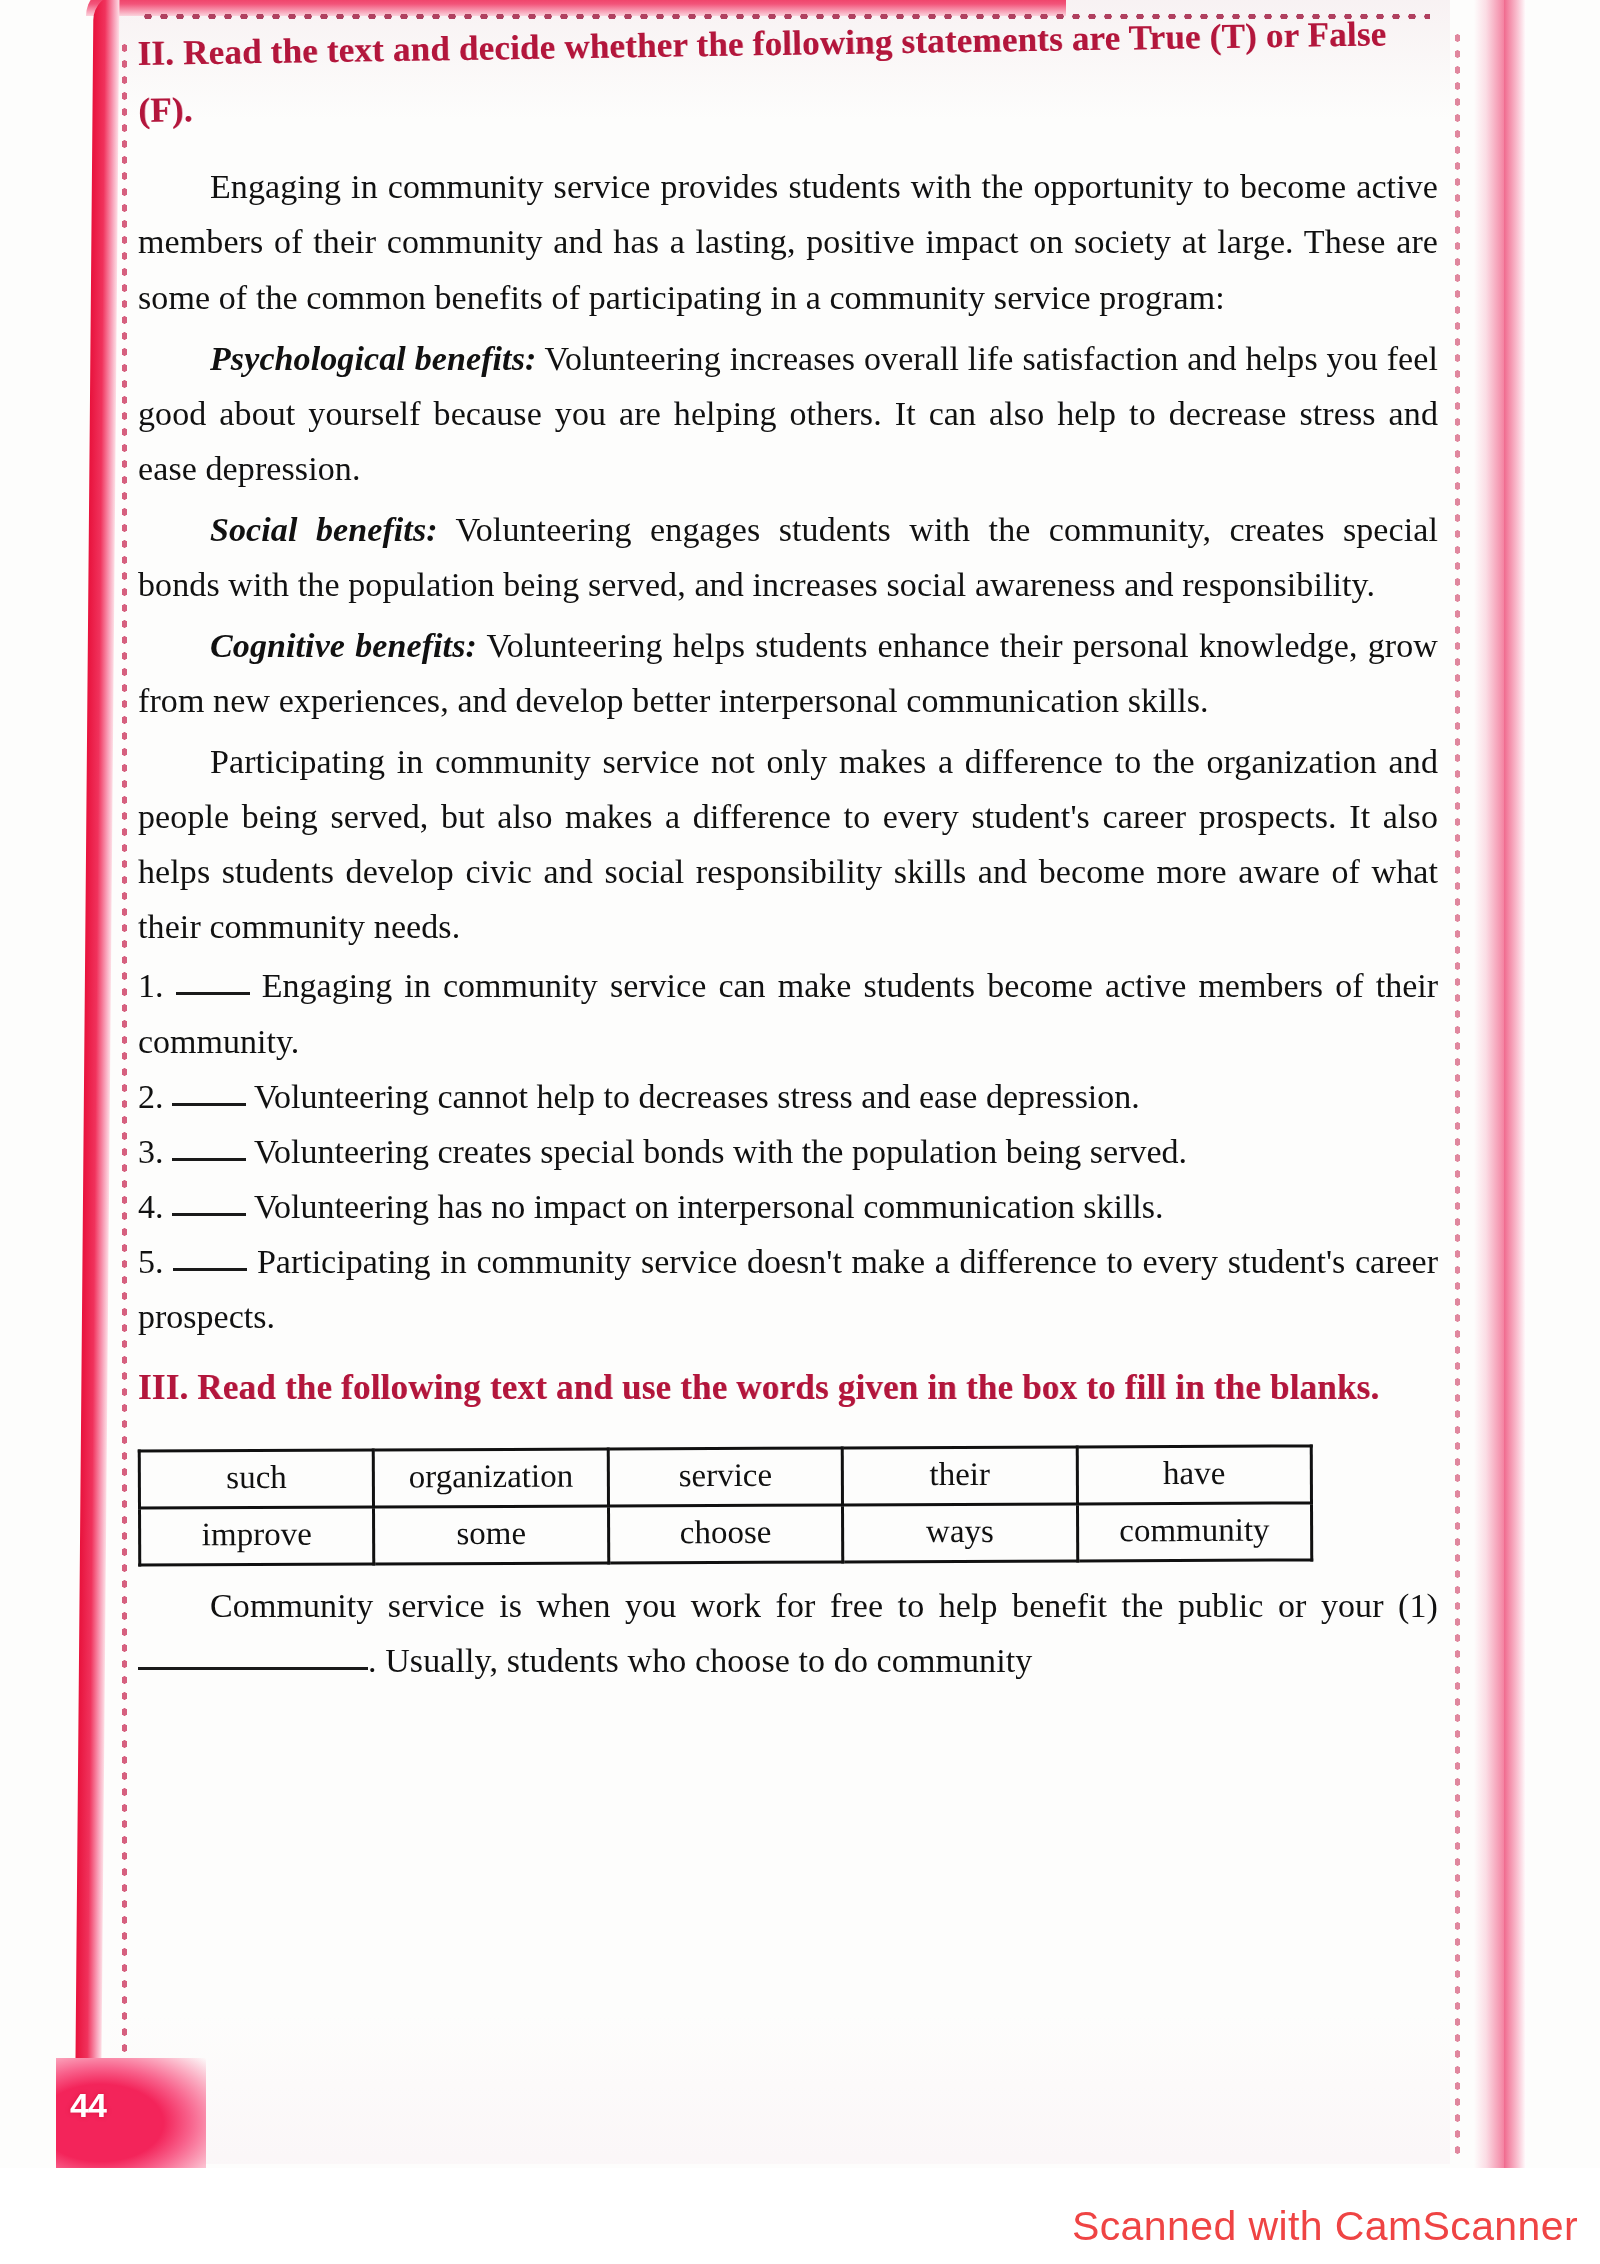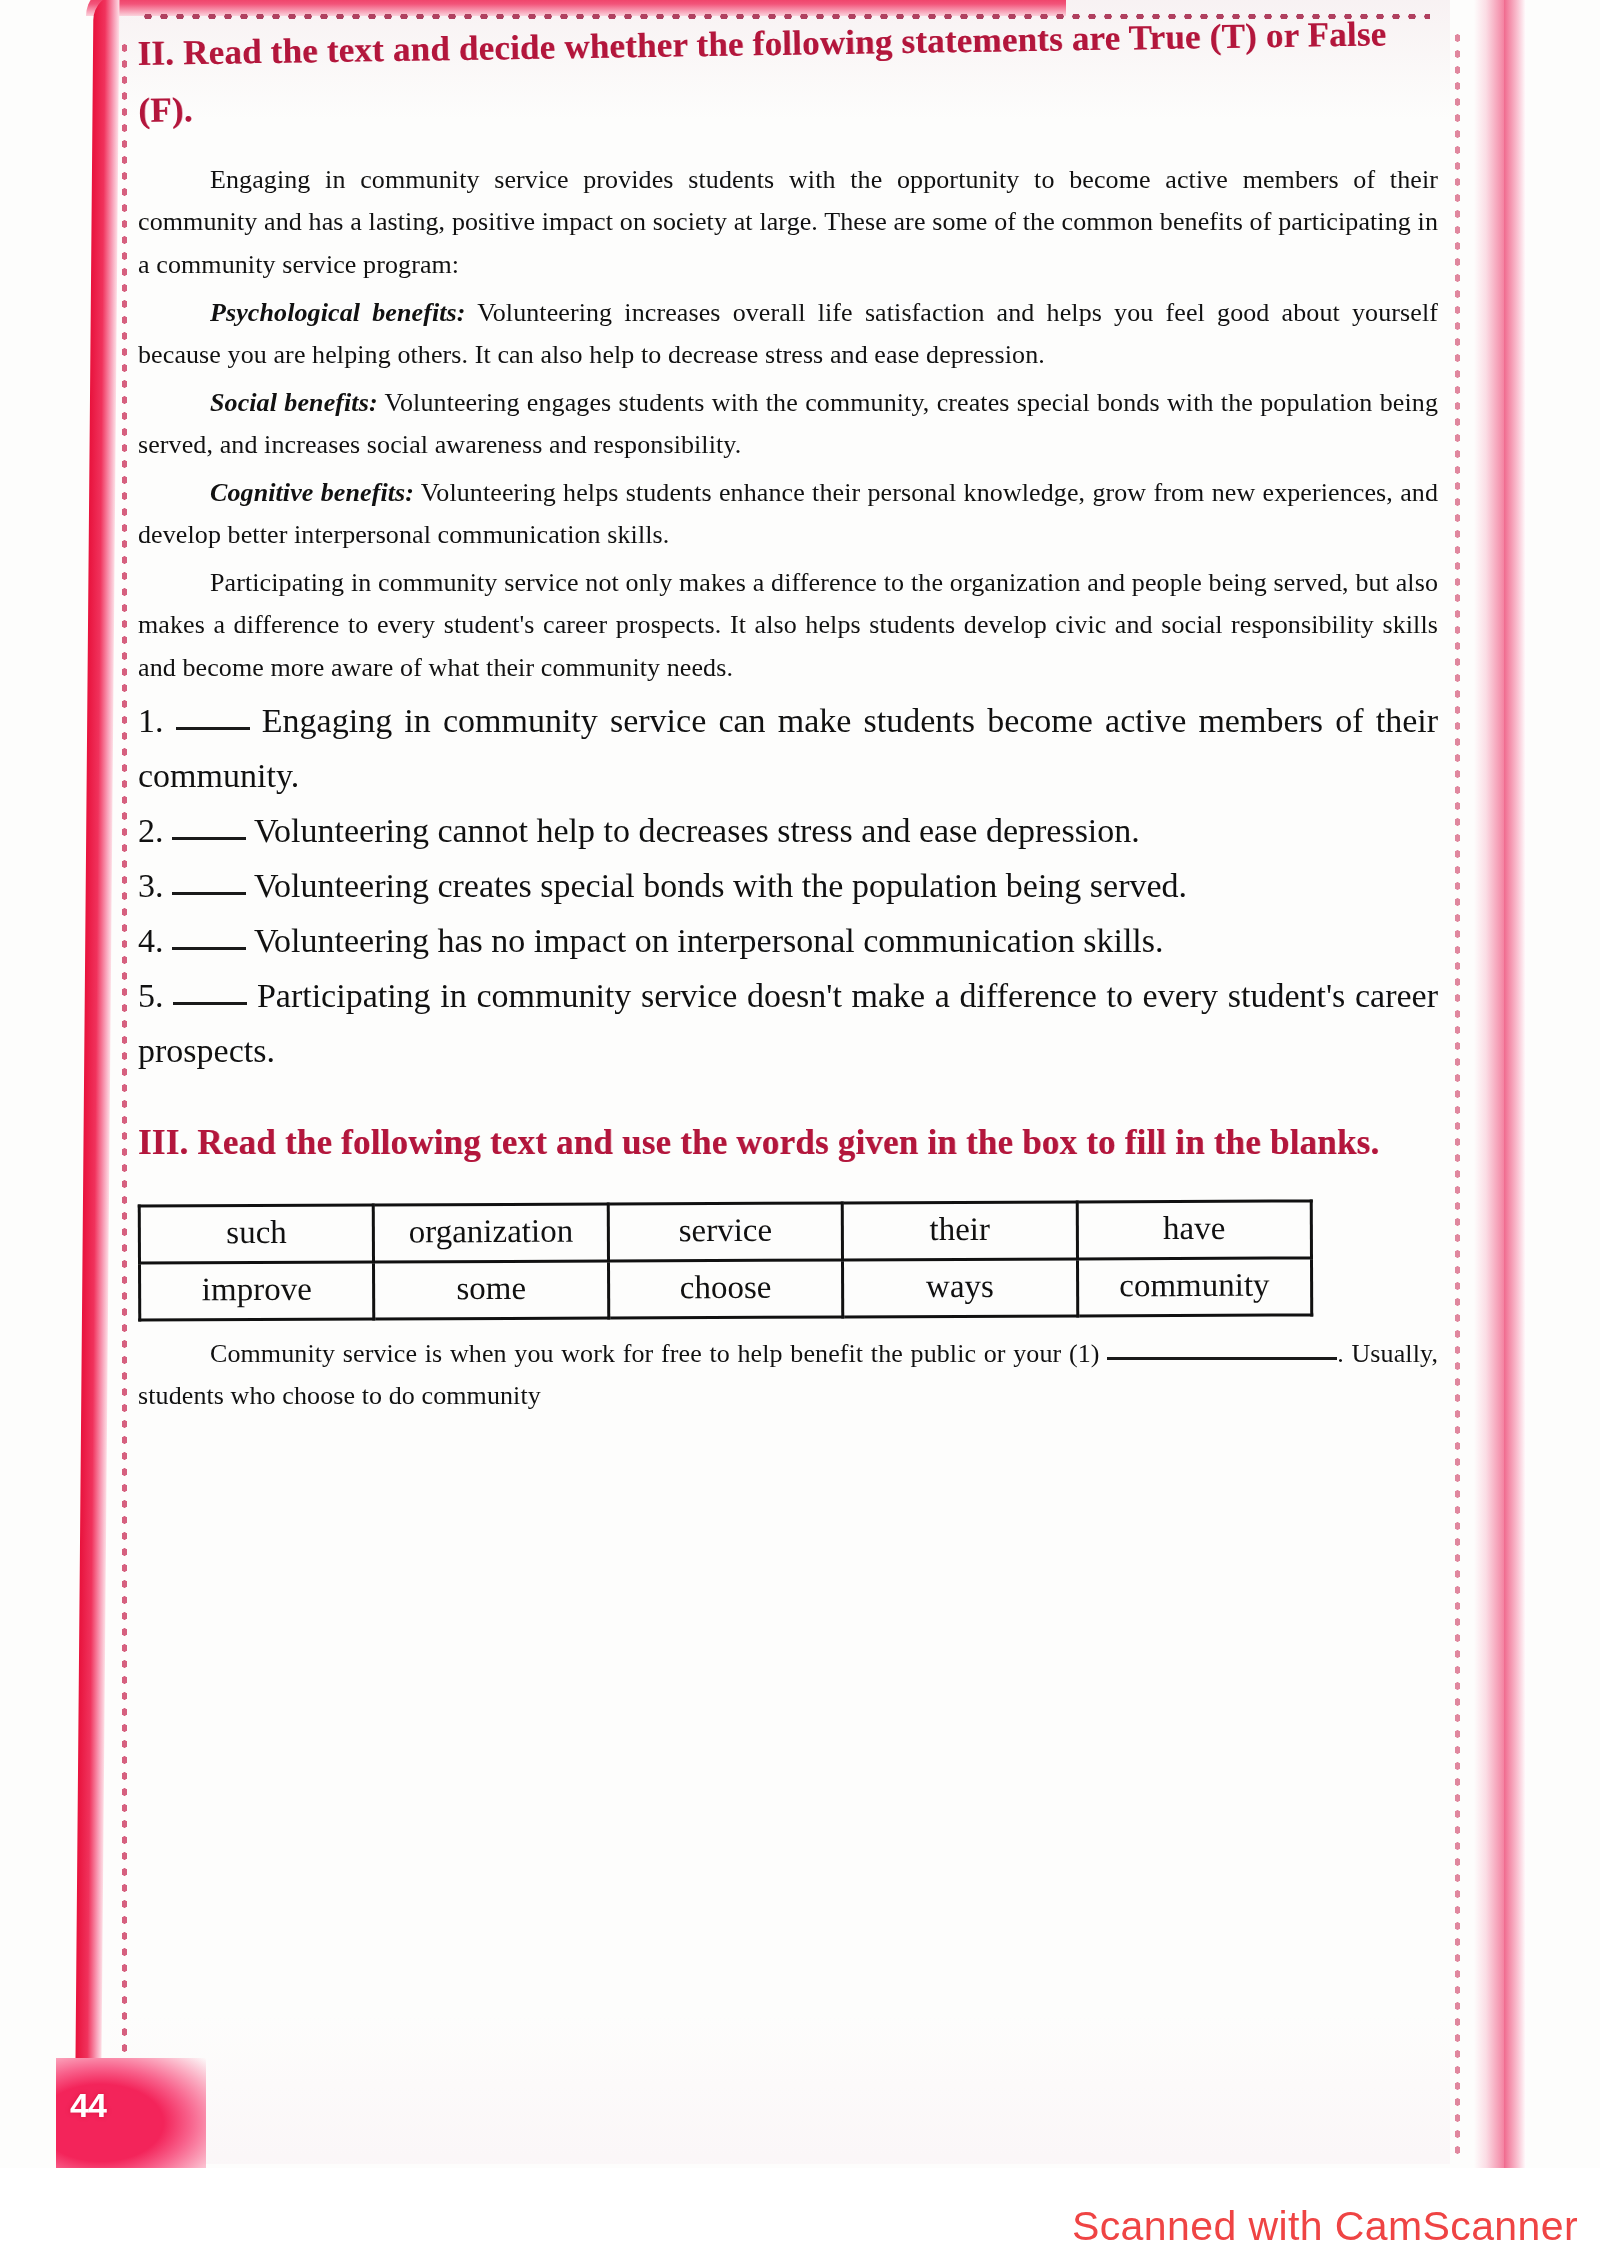--- a/index.html
+++ b/index.html
@@ -128,21 +128,21 @@
     font-family: "Liberation Serif", serif;
     font-weight: bold;
     font-size: 35px;
     line-height: 1.62;
     letter-spacing: 0.2px;
     text-shadow: 0.6px 0 0 rgba(179,22,60,.45);
   }
 
   .body-p {
     color: #111111;
-    font-size: 26px;
+    font-size: 34px;
     line-height: 1.62;
     text-align: justify;
     text-justify: inter-word;
     margin: 0;
     letter-spacing: 0.1px;
   }
   .indent { text-indent: 72px; }
   .lbl { font-weight: bold; font-style: italic; }
 
   .numbered {
@@ -274,21 +274,21 @@
       <span class="blank-inline bl-sm"></span>
       <span>Volunteering has no impact on interpersonal communication skills.</span>
     </p>
 
     <p class="numbered">
       <span>5.</span>
       <span class="blank-inline bl-sm"></span>
       <span>Participating in community service doesn't make a difference to every student's career prospects.</span>
     </p>
 
-    <div class="heading-red" style="margin-top: 37px; text-align: justify;">III. Read the following text and use the words given in the box to fill in the blanks.</div>
+    <div class="heading-red" style="margin-top: 16px; text-align: justify;">III. Read the following text and use the words given in the box to fill in the blanks.</div>
 
     <table id="word-box">
       <tbody>
           <tr>
         <td>such</td>
         <td>organization</td>
         <td>service</td>
         <td>their</td>
         <td>have</td>
       </tr>

